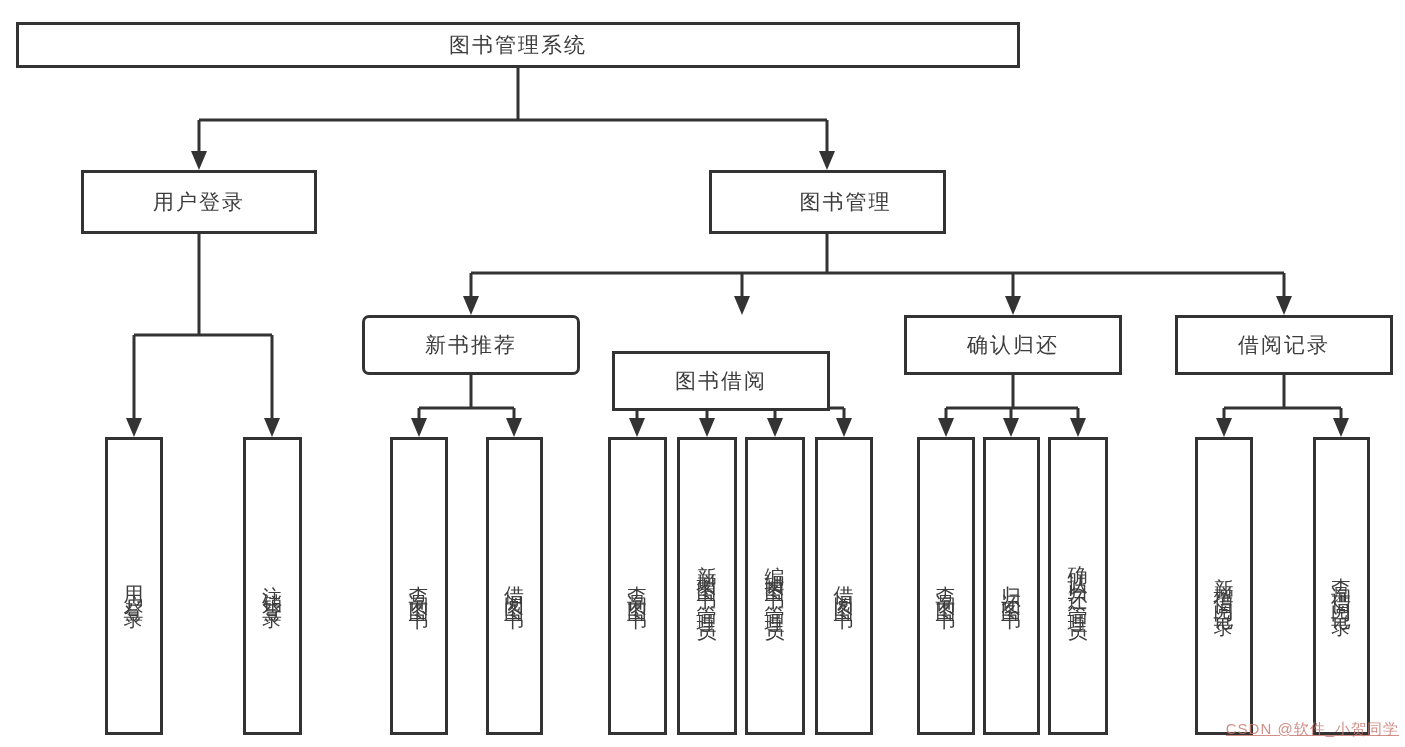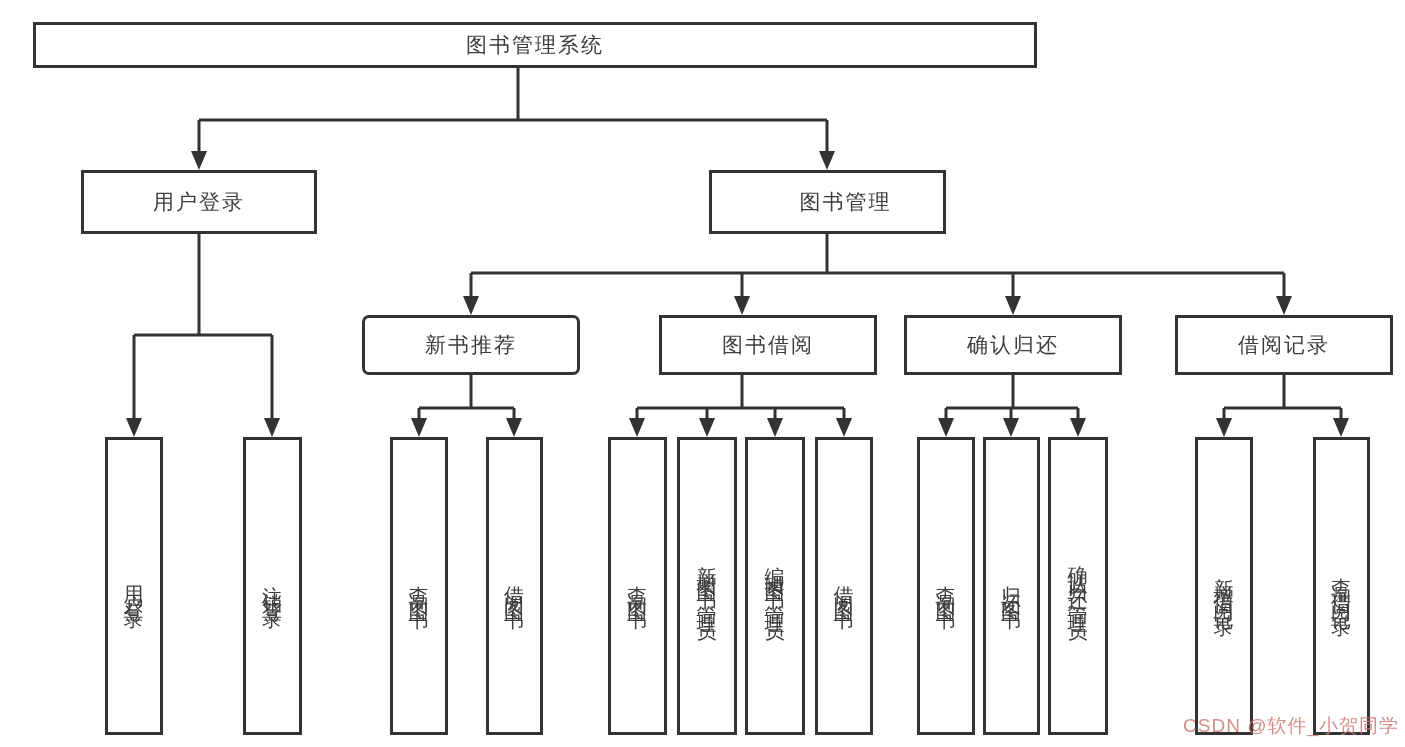--- a/index.html
+++ b/index.html
@@ -11,35 +11,35 @@
   .node{
     position:absolute;box-sizing:border-box;background:#ffffff;
     border:3px solid #333333;color:#3d3d3d;
     display:flex;align-items:center;justify-content:center;
     font-size:21px;letter-spacing:2px;z-index:1;
   }
   .vnode{
     writing-mode:vertical-rl;text-orientation:mixed;
     letter-spacing:8px;font-size:20px;line-height:1;
   }
-  .root{left:33px;top:22px;width:1004px;height:46px;}
+  .root{left:16px;top:22px;width:1004px;height:46px;}
   .l2a{left:81px;top:170px;width:236px;height:64px;}
   .l2b{left:709px;top:170px;width:237px;height:64px;padding-left:36px;}
   .l3{top:315px;width:218px;height:60px;}
-  .l3a{left:362px;border-radius:7px;} .l3b{left:659px;} .l3c{left:904px;} .l3d{left:1175px;}
+  .l3a{left:362px;border-radius:7px;} .l3b{left:612px;margin-top:36px;} .l3c{left:904px;} .l3d{left:1175px;}
   .leaf{top:437px;height:298px;}
   .g1a{left:105px;width:58px;} .g1b{left:243px;width:59px;}
   .g2a{left:390px;width:58px;} .g2b{left:486px;width:57px;}
   .g3a{left:608px;width:59px;} .g3b{left:677px;width:60px;}
   .g3c{left:745px;width:60px;} .g3d{left:815px;width:58px;}
   .g4a{left:917px;width:58px;} .g4b{left:983px;width:57px;} .g4c{left:1048px;width:60px;}
   .g5a{left:1195px;width:58px;} .g5b{left:1313px;width:57px;}
   .watermark{
     position:absolute;right:6px;bottom:8px;z-index:2;
-    font-size:19px;color:rgba(201,123,115,0.85);letter-spacing:1px;
+    font-size:15px;color:rgba(201,123,115,0.85);letter-spacing:1px;text-decoration:underline;
   }
 </style>
 </head>
 <body>
 
 <div class="stage">
 
   <svg class="wires" width="1405" height="747" viewBox="0 0 1405 747">
     <path fill="none" stroke="#333333" stroke-width="3" d="
       M518 68 V120 M199 120 H827 M199 120 V153 M827 120 V153

